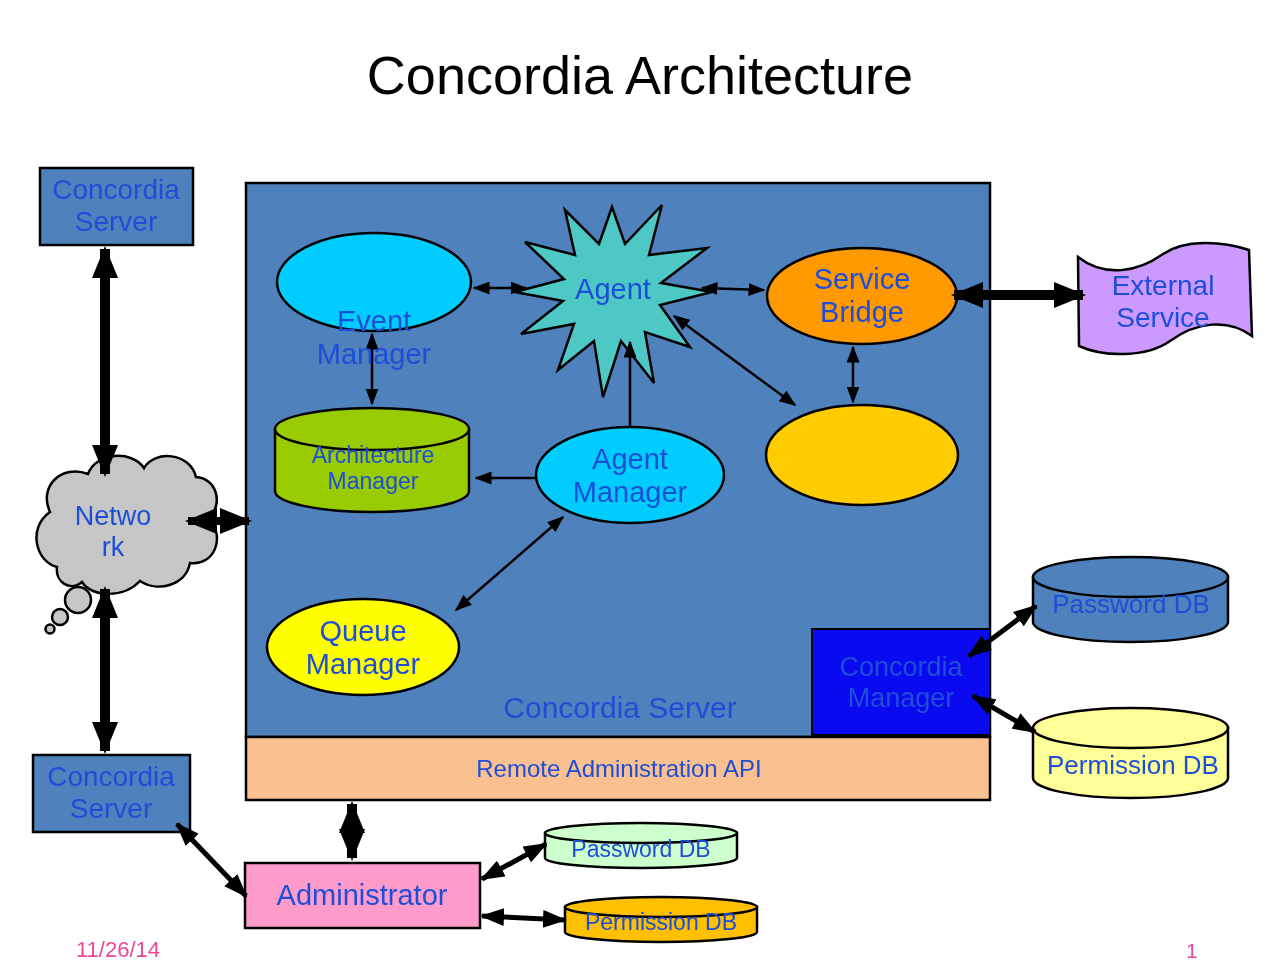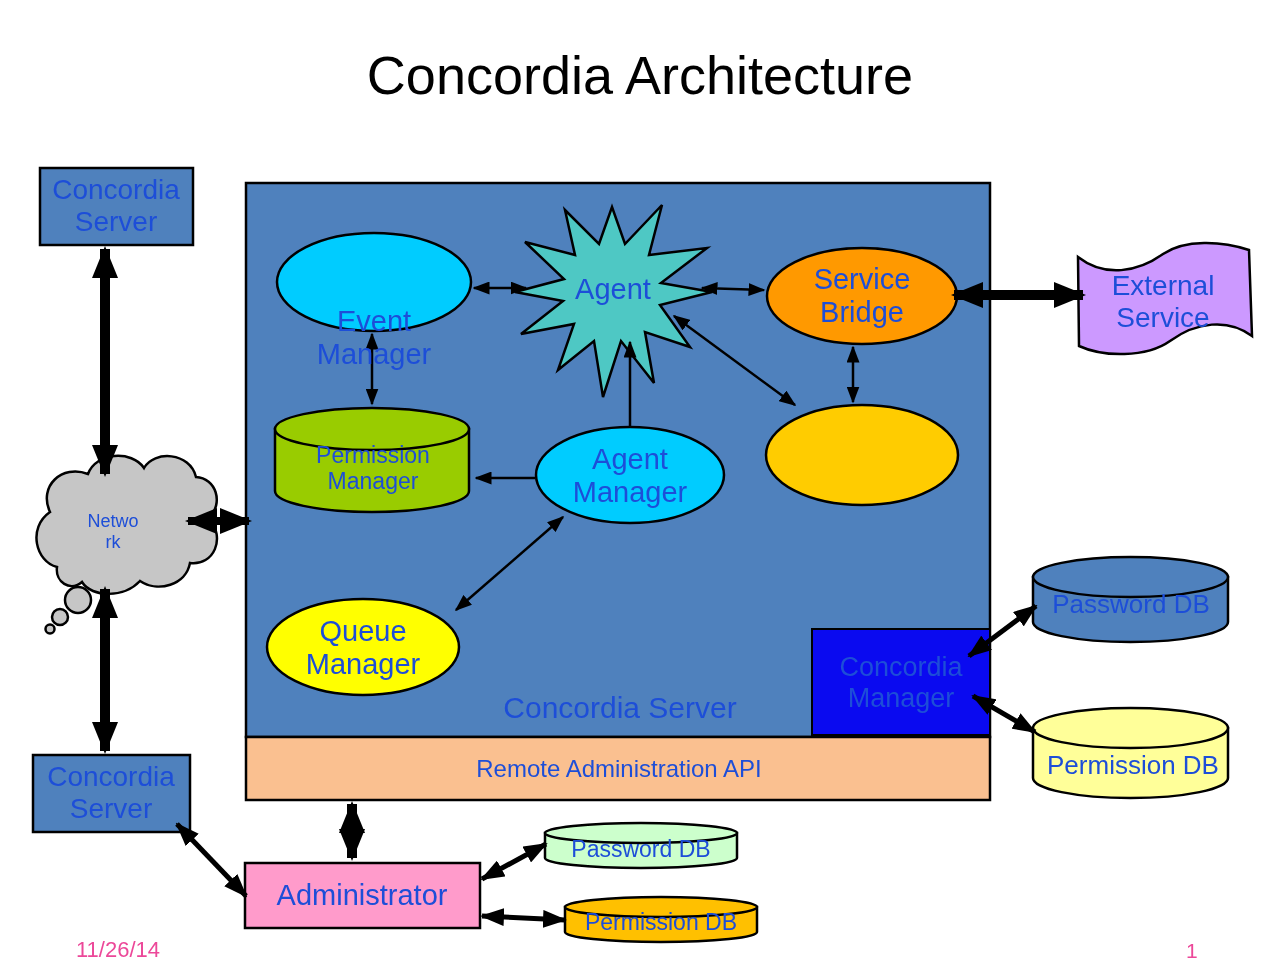--- a/index.html
+++ b/index.html
@@ -126,25 +126,25 @@
 
   <div class="lbl" style="left:116px;top:206px;font-size:28px;white-space:pre;">Concordia
 Server</div>
   <div class="lbl" style="left:374px;top:291px;font-size:29px;margin-top:47px;">Event
 Manager</div>
   <div class="lbl" style="left:613px;top:290px;font-size:29px;">Agent</div>
   <div class="lbl" style="left:862px;top:296px;font-size:29px;">Service
 Bridge</div>
   <div class="lbl" style="left:1163px;top:302px;font-size:28px;">External
 Service</div>
-  <div class="lbl" style="left:373px;top:468px;font-size:23px;">Permission
+  <div class="lbl" style="left:373px;top:468px;font-size:23px;">Architecture
 Manager</div>
   <div class="lbl" style="left:630px;top:476px;font-size:29px;">Agent
 Manager</div>
-  <div class="lbl" style="left:113px;top:532px;font-size:18px;">Netwo
+  <div class="lbl" style="left:113px;top:532px;font-size:27px;">Netwo
 rk</div>
   <div class="lbl" style="left:363px;top:648px;font-size:29px;">Queue
 Manager</div>
   <div class="lbl" style="left:620px;top:708px;font-size:30px;white-space:pre;">Concordia Server</div>
   <div class="lbl" style="left:901px;top:683px;font-size:27px;">Concordia
 Manager</div>
   <div class="lbl" style="left:1131px;top:605px;font-size:26px;white-space:pre;">Password DB</div>
   <div class="lbl" style="left:1133px;top:766px;font-size:26px;white-space:pre;">Permission DB</div>
   <div class="lbl" style="left:619px;top:769px;font-size:24px;white-space:pre;">Remote Administration API</div>
   <div class="lbl" style="left:111px;top:793px;font-size:28px;white-space:pre;">Concordia

